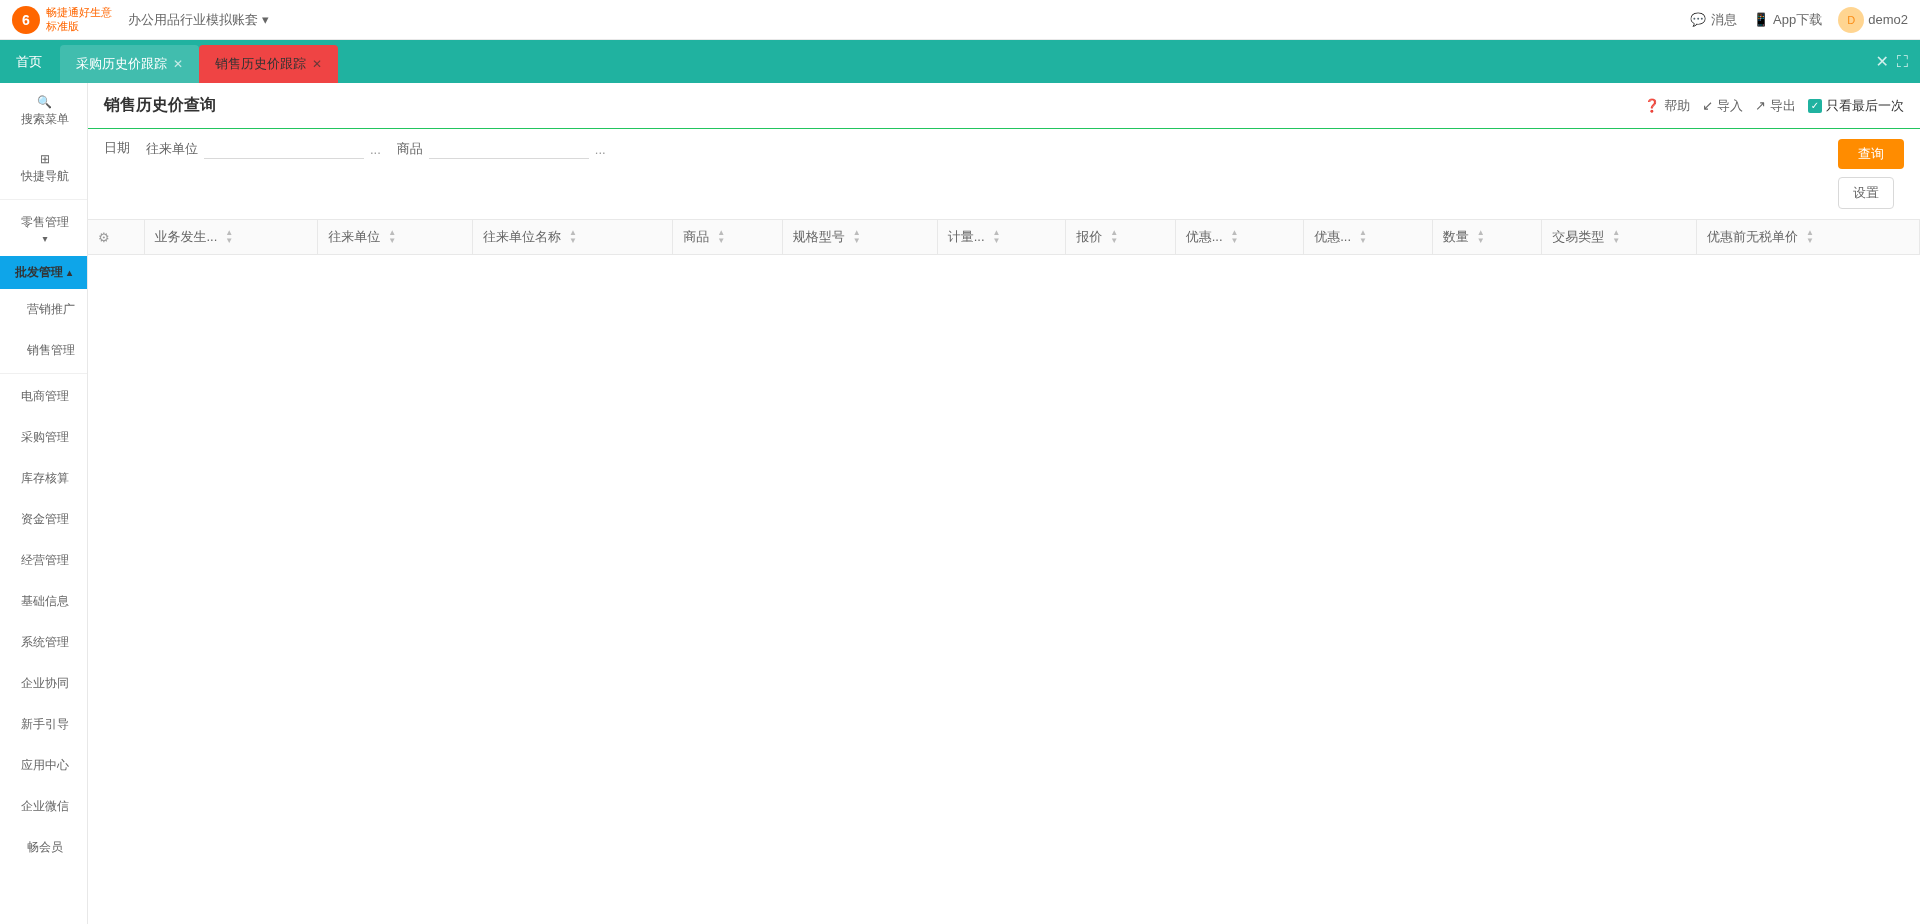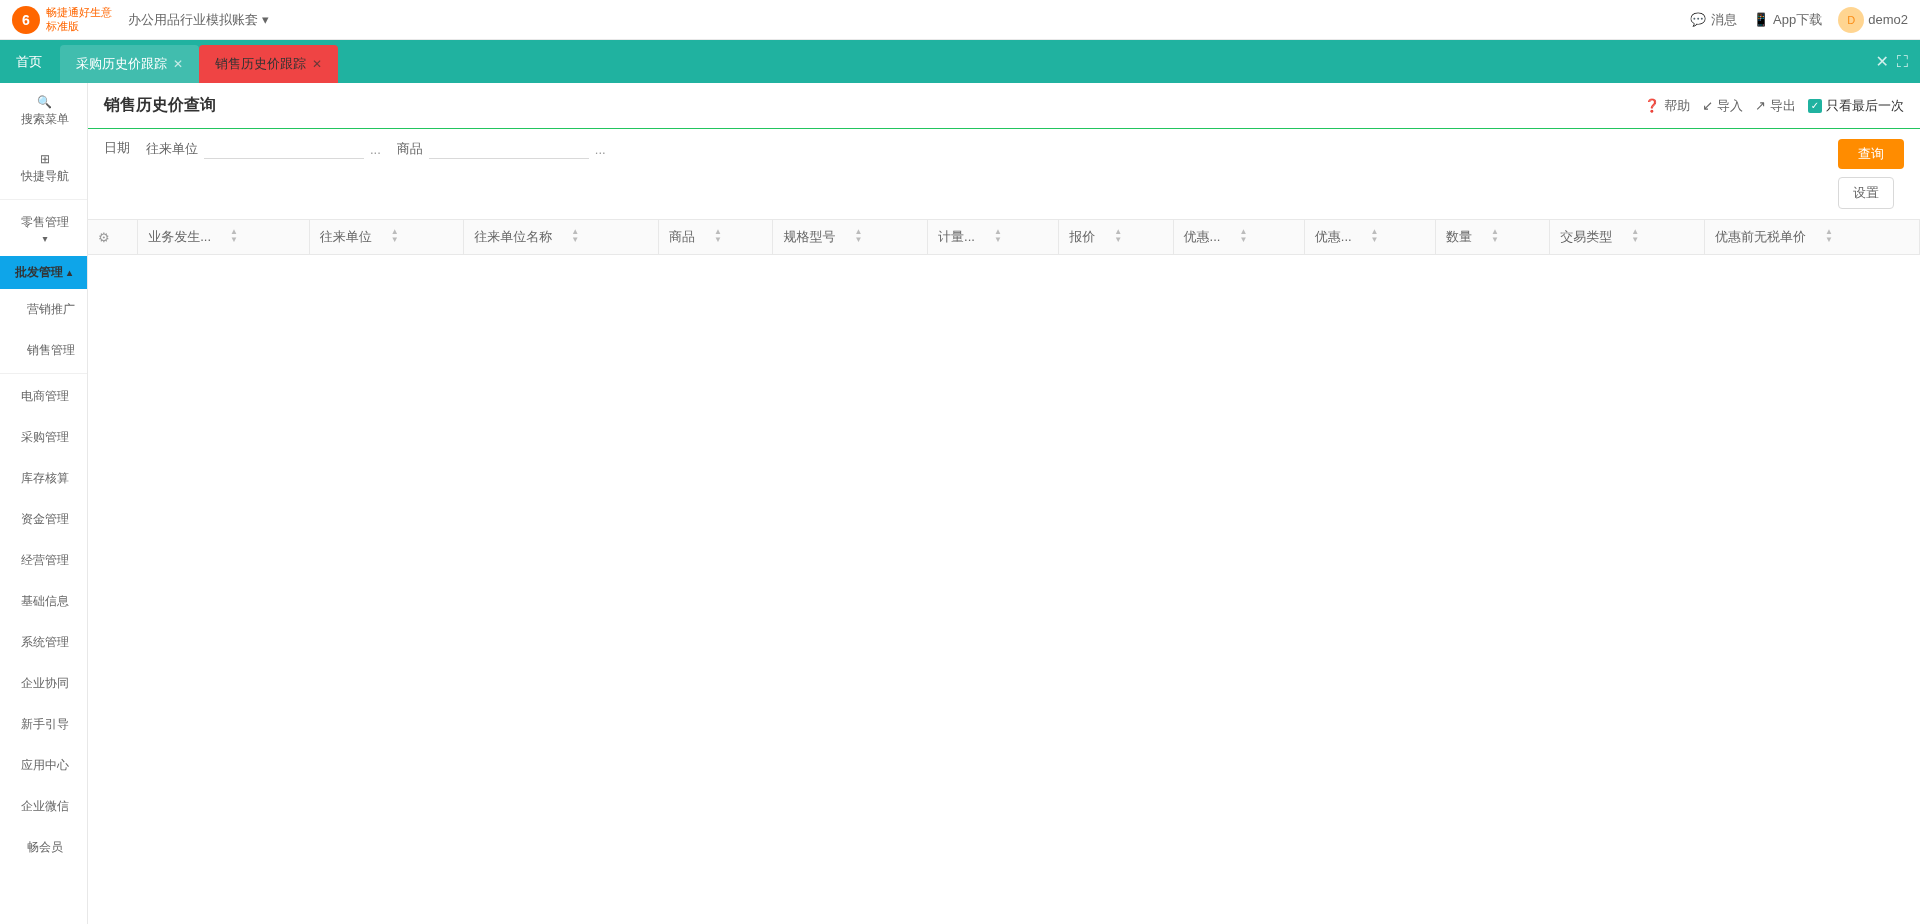--- a/index.html
+++ b/index.html
@@ -57,21 +57,21 @@
     .filter-input { border: none; border-bottom: 1px solid #d9d9d9; outline: none; width: 160px; font-size: 13px; padding: 2px 4px; color: #333; }
     .filter-dots { color: #999; font-size: 13px; cursor: pointer; }
     .btn-query { background: #ff8c00; color: #fff; border: none; padding: 6px 20px; border-radius: 4px; cursor: pointer; font-size: 13px; }
     .btn-settings { background: #fff; color: #666; border: 1px solid #d9d9d9; padding: 6px 14px; border-radius: 4px; cursor: pointer; font-size: 13px; margin-top: 4px; }
     .filter-right { display: flex; flex-direction: column; gap: 4px; align-items: flex-start; margin-left: auto; }
 
     
     .table-area { flex: 1; overflow: auto; background: #fff; margin: 0; }
     .data-table { width: 100%; border-collapse: collapse; font-size: 13px; }
     .data-table th { background: #fafafa; border-bottom: 1px solid #e8e8e8; border-right: 1px solid #e8e8e8; padding: 8px 10px; text-align: left; color: #666; font-weight: normal; white-space: nowrap; }
-    .th-sort { display: flex; align-items: flex-start; gap: 19px; cursor: pointer; }
+    .th-sort { display: flex; align-items: center; gap: 8px; cursor: pointer; }
     .sort-arrows { display: flex; flex-direction: column; font-size: 8px; color: #bbb; line-height: 1; }
     .gear-th { color: #999; }
 
     
     .empty-state { display: flex; flex-direction: column; align-items: center; justify-content: center; flex: 1; padding: 80px 0; }
     .empty-icon { width: 80px; height: 80px; opacity: 0.6; }
     .empty-text { color: #bbb; font-size: 13px; margin-top: 12px; }
 
     .filter-date-group { display: flex; flex-direction: column; }
     .date-btns-row { display: flex; align-items: center; gap: 2px; }

